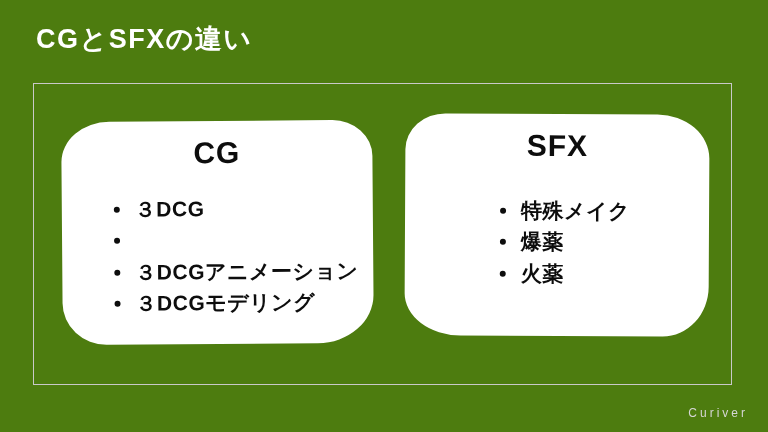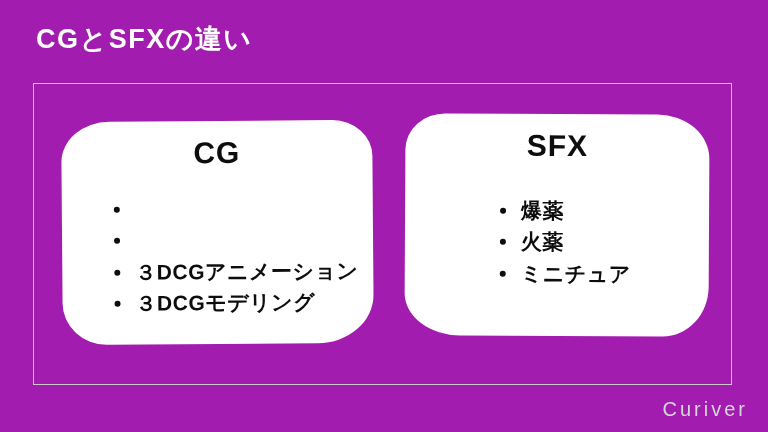--- a/index.html
+++ b/index.html
@@ -4,21 +4,21 @@
 <style>
   html, body {
     margin: 0;
     padding: 0;
     background: #000000;
   }
   .stage {
     position: relative;
     width: 768px;
     height: 432px;
-    background: #a21caf;
+    background: #4d7c0f;
     overflow: hidden;
     font-family: "Liberation Sans", "DejaVu Sans", sans-serif;
   }
   .slide-title {
     position: absolute;
     left: 36px;
     top: 26px;
     color: #ffffff;
     font-size: 27px;
     font-weight: 700;
@@ -99,68 +99,69 @@
     border-radius: 50%;
     background: #0d0d0d;
     margin-right: 15px;
     flex: 0 0 auto;
   }
   .brand {
     position: absolute;
     right: 20px;
     bottom: 13px;
     color: #d6d6d6;
-    font-size: 20px;
+    font-size: 12px;
     font-weight: 500;
     letter-spacing: 3px;
     line-height: 1;
   }
 </style>
 </head>
 <body>
 
 <div class="stage">
 
   <div class="slide-title">CGとSFXの違い</div>
 
   <div class="frame"></div>
 
   <div class="blob blob-left">
     <div class="blob-heading">CG</div>
     <ul class="blob-list">
       <li>
         <span class="dot"></span>
+        <span>３DCG</span>
       </li>
       <li>
         <span class="dot"></span>
       </li>
       <li>
         <span class="dot"></span>
         <span>３DCGアニメーション</span>
       </li>
       <li>
         <span class="dot"></span>
         <span>３DCGモデリング</span>
       </li>
     </ul>
   </div>
 
   <div class="blob blob-right">
     <div class="blob-heading">SFX</div>
     <ul class="blob-list">
       <li>
         <span class="dot"></span>
+        <span>特殊メイク</span>
+      </li>
+      <li>
+        <span class="dot"></span>
         <span>爆薬</span>
       </li>
       <li>
         <span class="dot"></span>
         <span>火薬</span>
-      </li>
-      <li>
-        <span class="dot"></span>
-        <span>ミニチュア</span>
       </li>
     </ul>
   </div>
 
   <div class="brand">Curiver</div>
 
 </div>
 
 </body></html>

